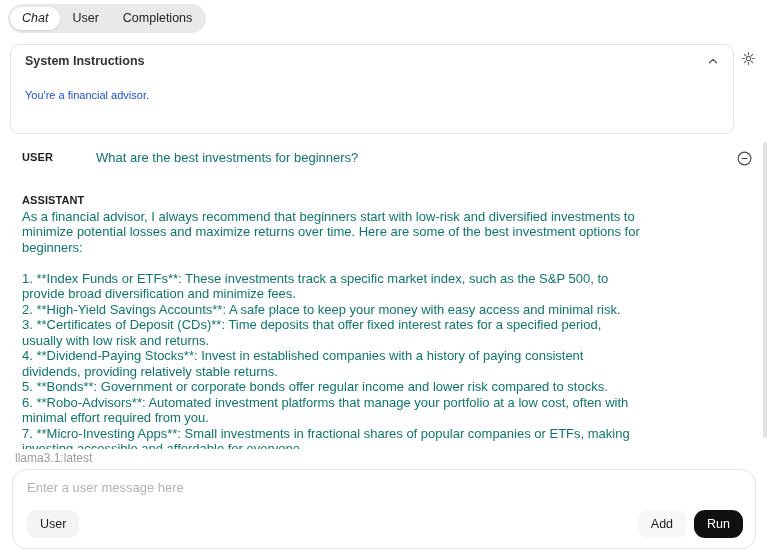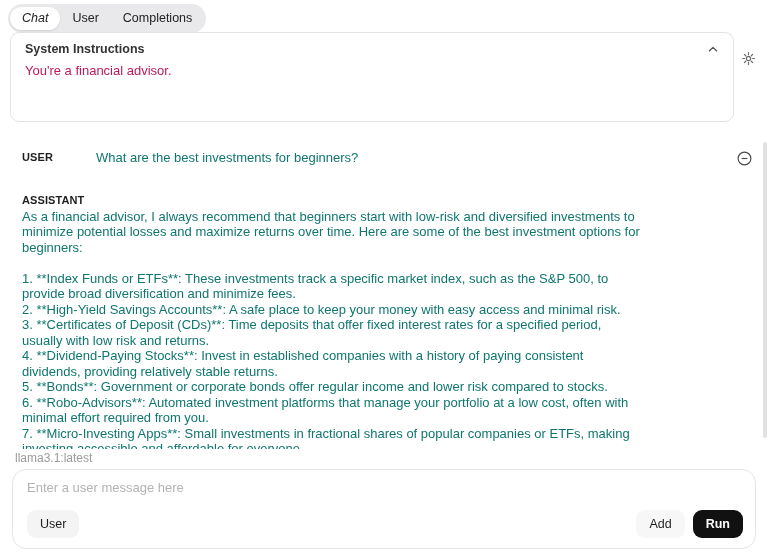--- a/index.html
+++ b/index.html
@@ -25,34 +25,34 @@
     cursor: pointer; line-height: 1; white-space: nowrap;
   }
   .tab.active {
     background: #ffffff; font-weight: 500;
     box-shadow: 0 1px 2px rgba(0,0,0,.10);
     font-style: italic;
   }
 
   
   .system-panel {
-    position: absolute; left: 10px; top: 32px;
+    position: absolute; left: 10px; top: 44px;
     width: 724px; height: 90px;
     border: 1px solid #e4e4e4; border-radius: 9px;
     background: #fff; padding: 9px 14px;
   }
   .system-panel .panel-header {
     display: flex; align-items: center; justify-content: space-between;
   }
   .system-panel .panel-title {
     font-size: 12.5px; font-weight: 600; color: #333;
   }
   .collapse-btn { cursor: pointer; display: flex; align-items: center; color: #555; }
   .system-panel .panel-content {
-    margin-top: 7px; font-size: 13px; color: #be185d; line-height: 1.3;
+    margin-top: 20px; font-size: 11px; color: #1d4ed8; line-height: 1.3;
   }
   .settings-btn {
     position: absolute; left: 739px; top: 49px;
     width: 18px; height: 18px; display: flex;
     align-items: center; justify-content: center; cursor: pointer; color: #6b6b6b;
   }
 
   
   .chat-area {
     position: absolute; left: 0; top: 140px;
@@ -111,21 +111,21 @@
     display: flex; align-items: center; justify-content: space-between;
   }
   .btn {
     border: none; border-radius: 9px;
     font-family: "Liberation Sans", "DejaVu Sans", sans-serif;
     font-size: 12.5px; line-height: 1;
     padding: 8px 13px; cursor: pointer; white-space: nowrap;
   }
   .btn-role { background: #f4f4f4; color: #1f1f1f; font-weight: 500; }
   .btn-add  { background: #f7f7f7; color: #1f1f1f; font-weight: 400; margin-right: 8px; }
-  .btn-run  { background: #111111; color: #ffffff; font-weight: 700; }
+  .btn-run  { background: #111111; color: #ffffff; font-weight: 400; border-radius: 11px; }
   .actions-right { display: flex; align-items: center; }
 
   svg { display: block; }
 </style>
 </head>
 <body>
 
 <div class="app">
 
   <div class="tabbar">

